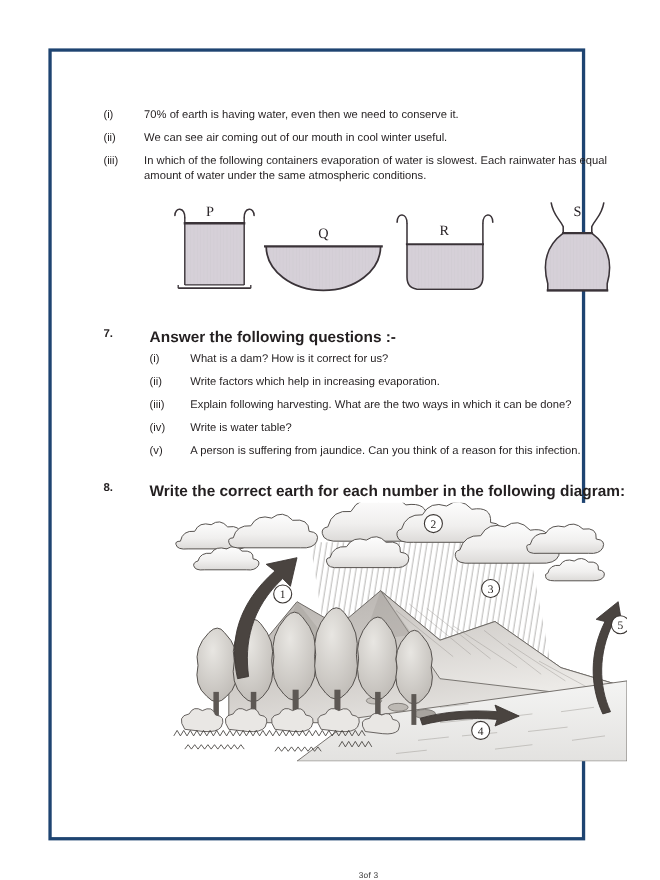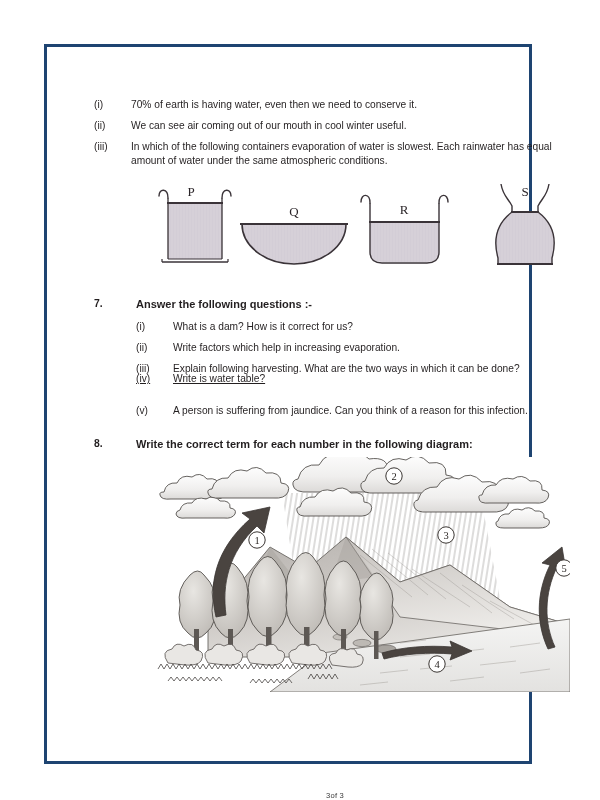--- a/index.html
+++ b/index.html
@@ -55,21 +55,21 @@
     flex: 0 0 42px;
     font-weight: bold;
     font-size: 10.4px;
   }
   .rnum {
     width: 37px;
     flex: 0 0 37px;
     font-size: 10.2px;
   }
   .qtext { flex: 1 1 auto; }
-  .qtext.bold { font-weight: bold; font-size: 11px; }
+  .qtext.bold { font-weight: bold; font-size: 14px; }
 
   
   #containers-figure {
     position: absolute;
     left: 40px;
     top: 88px;
     width: 440px;
     height: 105px;
   }
   #containers-figure svg { display: block; }
@@ -184,33 +184,33 @@
       <div class="qrow" style="top:247px; left:42px; width:440px;">
         <div class="rnum">(ii)</div>
         <div class="qtext">Write factors which help in increasing evaporation.</div>
       </div>
 
       <div class="qrow" style="top:268px; left:42px; width:440px;">
         <div class="rnum">(iii)</div>
         <div class="qtext">Explain following harvesting. What are the two ways in which it can be done?</div>
       </div>
 
-      <div class="qrow" style="top:278px; left:42px; width:440px;text-decoration:underline;">
+      <div class="qrow" style="top:289px; left:42px; width:440px;">
         <div class="rnum">(iv)</div>
         <div class="qtext">Write is water table?</div>
       </div>
 
       <div class="qrow" style="top:310px; left:42px; width:412px;">
         <div class="rnum">(v)</div>
         <div class="qtext">A person is suffering from jaundice. Can you think of a reason for this infection.</div>
       </div>
 
       <div class="qrow" style="top:343px; left:0; width:482px;">
         <div class="qnum">8.</div>
-        <div class="qtext bold">Write the correct term for each number in the following diagram:</div>
+        <div class="qtext bold">Write the correct earth for each number in the following diagram:</div>
       </div>
 
       <div id="watercycle-figure">
         <svg width="420" height="235" viewBox="0 0 420 235" xmlns="http://www.w3.org/2000/svg">
           <defs>
             <linearGradient id="cloudG" x1="0" y1="0" x2="0" y2="1">
               <stop offset="0%" stop-color="#fdfdfd"></stop>
               <stop offset="60%" stop-color="#f0efee"></stop>
               <stop offset="100%" stop-color="#dcdad8"></stop>
             </linearGradient>

